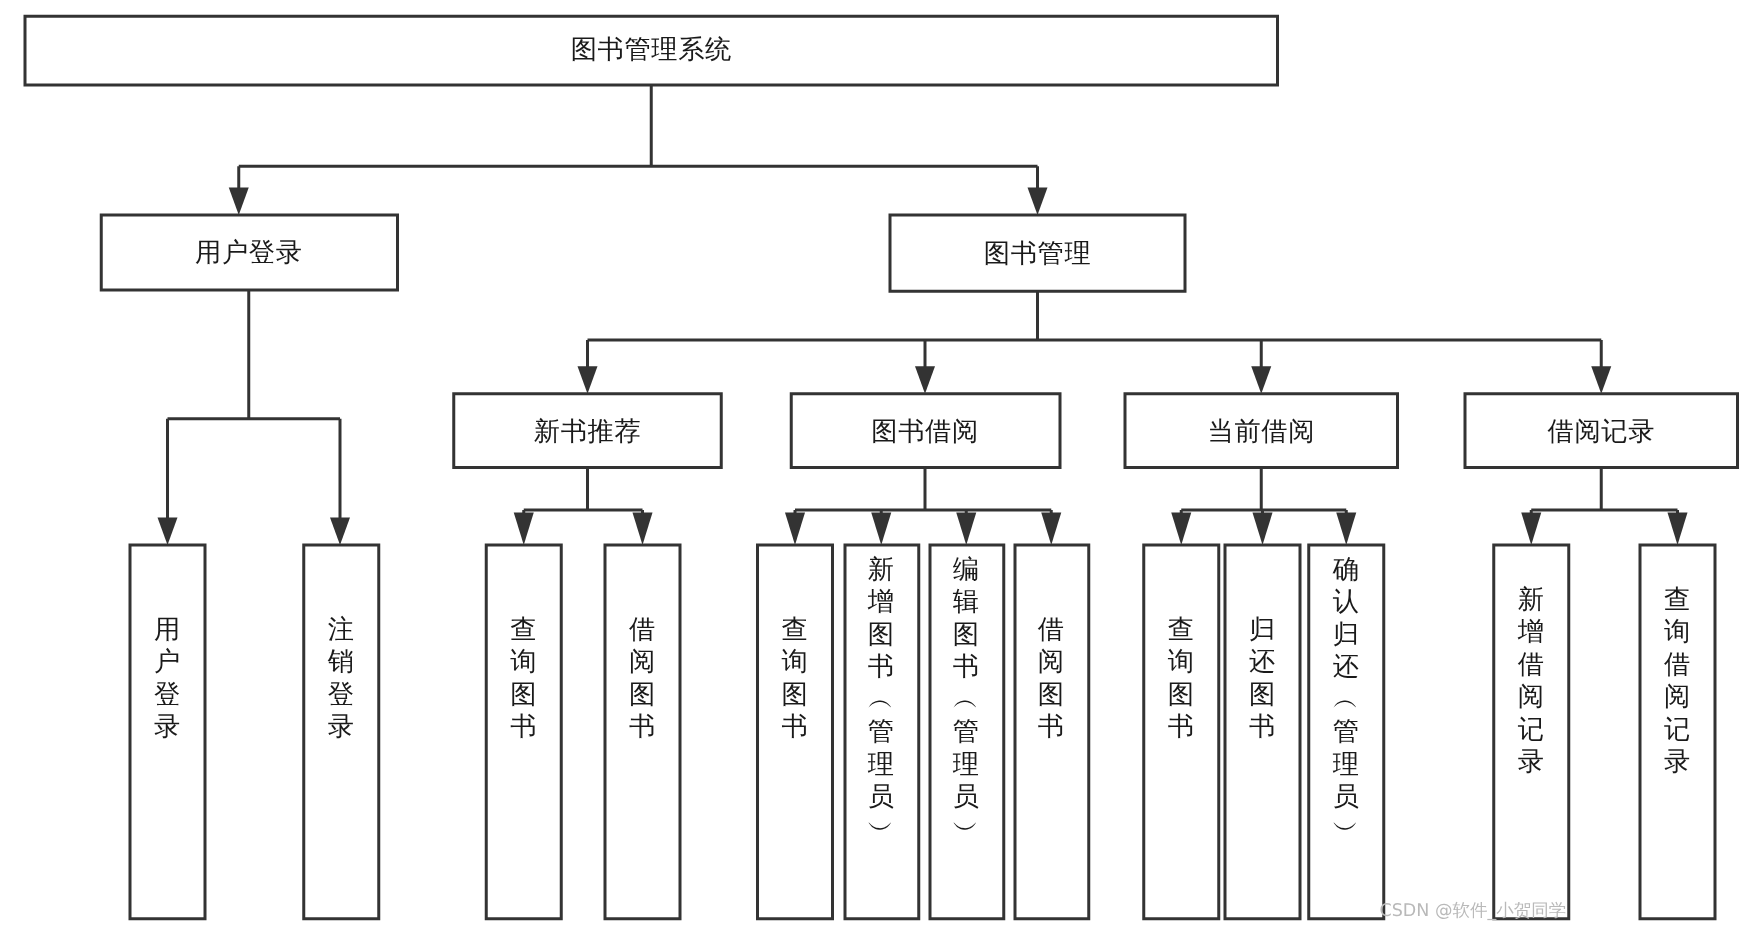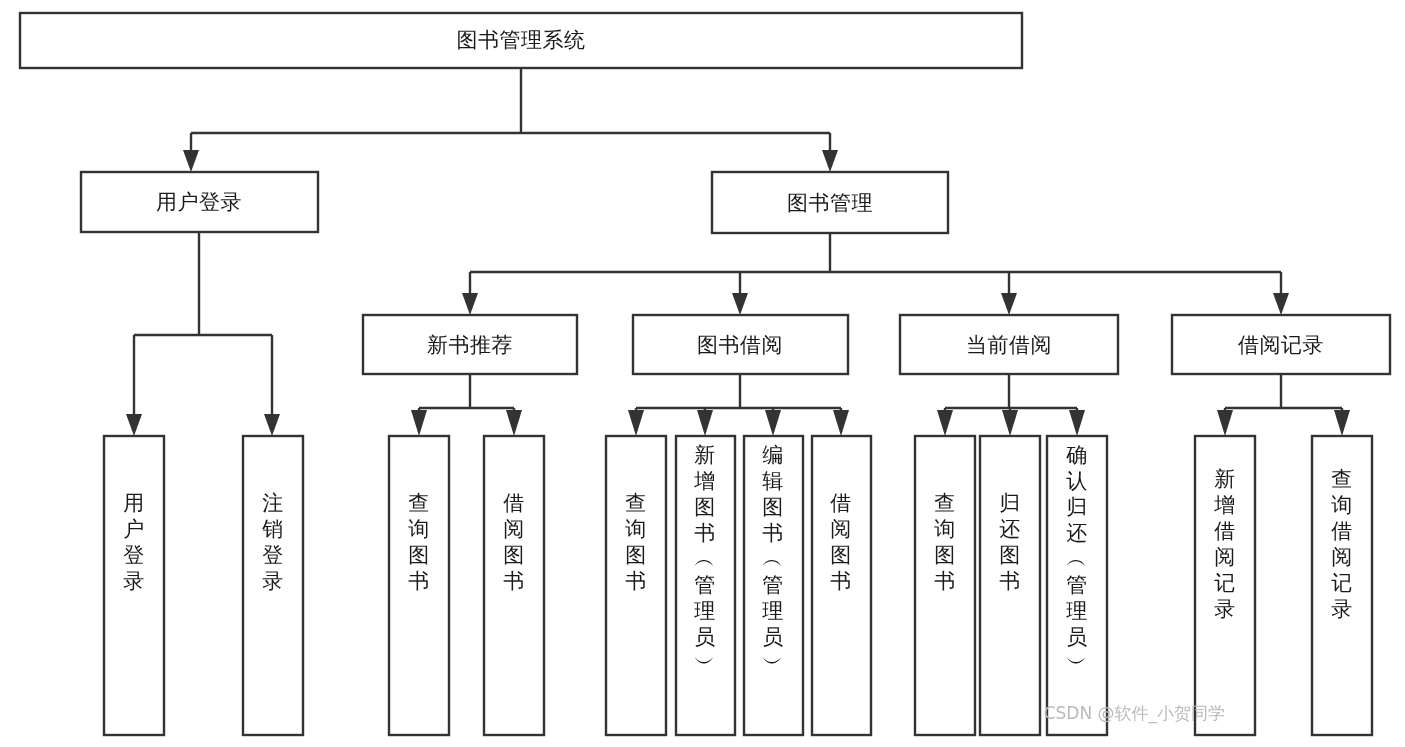--- a/index.html
+++ b/index.html
@@ -12,20 +12,21 @@
     height: 747px;
     font-family: "DejaVu Sans", "Liberation Sans", sans-serif;
     overflow: hidden;
     position: relative;
   }
   #diagram-root {
     position: relative;
     width: 1233px;
     height: 747px;
     background: #ffffff;
+    padding-left: 28px;
   }
   svg.diagram {
     position: absolute;
     top: 0;
     left: 0;
     width: 1405px;
     height: 747px;
     display: block;
   }
   .node-rect {
@@ -54,23 +55,23 @@
   .node-label-v {
     font-family: "DejaVu Sans", "Liberation Sans", sans-serif;
     font-size: 21px;
     fill: #1a1a1a;
     text-anchor: middle;
     letter-spacing: 0.5px;
   }
   .watermark {
     position: absolute;
     right: 8px;
-    bottom: 22px;
-    font-family: "DejaVu Sans", "Liberation Sans", sans-serif;
-    font-size: 17px;
+    bottom: 9px;
+    font-family: "DejaVu Sans", "Liberation Sans", sans-serif;
+    font-size: 14px;
     color: #b9b9b9;
     white-space: nowrap;
     pointer-events: none;
     user-select: none;
   }
 </style>
 </head>
 <body>
 
 <div id="diagram-root">

